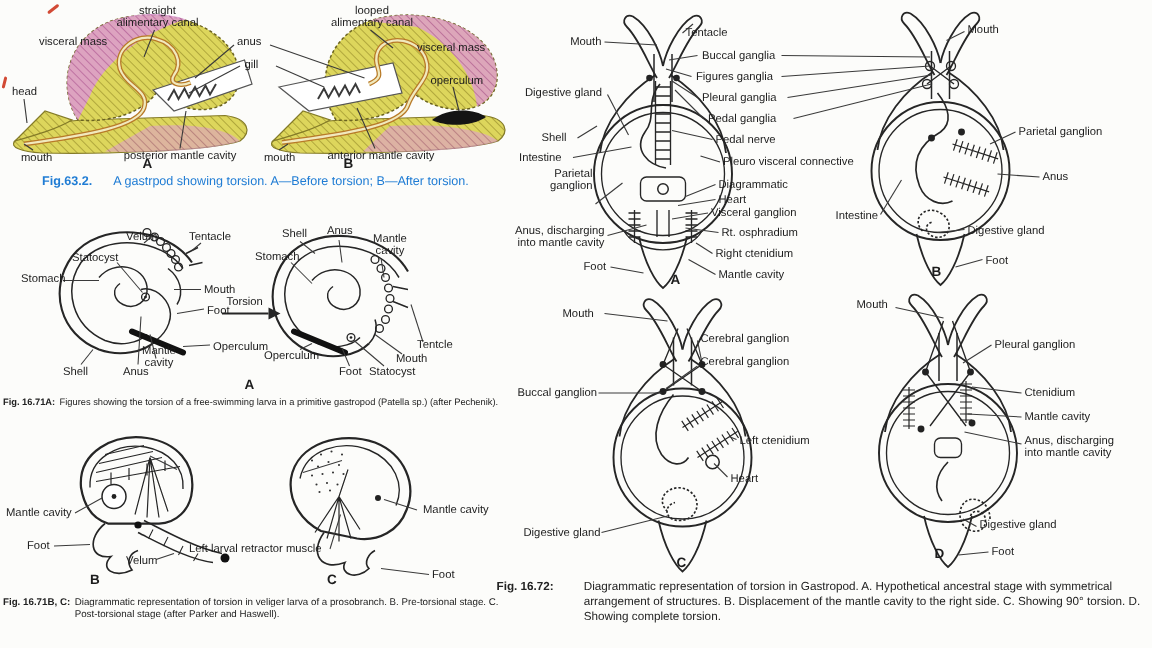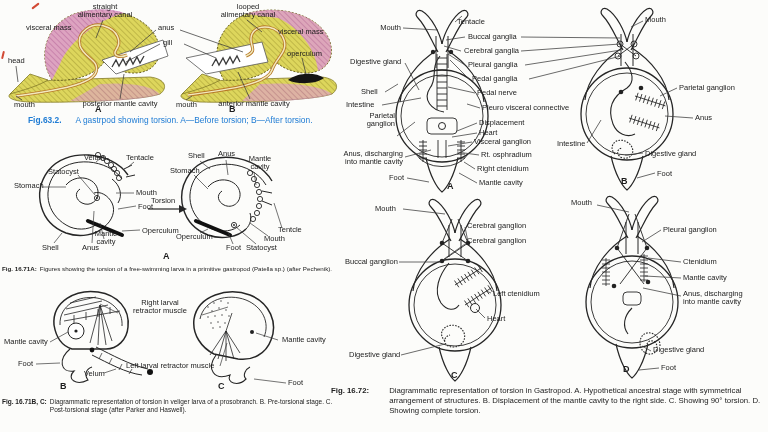--- a/index.html
+++ b/index.html
@@ -233,22 +233,20 @@
         <path d="M118,30 L100,21"></path>
           <path d="M202,32 L228,24"></path>
         <path d="M50,59 L68,49"></path>
           <path d="M36,81 L60,80"></path>
           <path d="M104,90 L116,86"></path>
         <path d="M220,83 L227,60"></path>
           <path d="M278,57 L256,50"></path>
           <path d="M286,100 L254,96"></path>
       </g>
     </svg>
-    <span class="lbl ctr" style="left:118px;top:16px;width:84px">Right larval
-retractor muscle</span>
     <span class="lbl" style="left:4px;top:55px">Mantle cavity</span>
     <span class="lbl" style="left:18px;top:77px">Foot</span>
     <span class="lbl" style="left:84px;top:87px">Velum</span>
     <span class="ltr" style="left:60px;top:98px">B</span>
     <span class="lbl" style="left:126px;top:79px">Left larval retractor muscle</span>
     <span class="lbl" style="left:282px;top:53px">Mantle cavity</span>
     <span class="lbl" style="left:288px;top:96px">Foot</span>
     <span class="ltr" style="left:218px;top:98px">C</span>
     <div class="cap" style="left:2px;top:115px;width:336px">
         <b>Fig. 16.71B, C:</b>
@@ -390,26 +388,26 @@
         <path d="M336,278 L300,276"></path>
           <path d="M336,296 L298,288"></path>
           <path d="M306,351 L297,346"></path>
         <path d="M314,368 L294,370"></path>
       </g>
     </svg>
 
     <span class="lbl rt" style="left:2px;top:24px;width:54px">Mouth</span>
     <span class="lbl" style="left:112px;top:18px">Tentacle</span>
     <span class="lbl" style="left:123px;top:33px">Buccal ganglia</span>
-    <span class="lbl" style="left:119px;top:47px">Cerebral ganglia</span>
+    <span class="lbl" style="left:119px;top:47px">Figures ganglia</span>
     <span class="lbl" style="left:123px;top:61px">Pleural ganglia</span>
     <span class="lbl" style="left:127px;top:75px">Pedal ganglia</span>
     <span class="lbl" style="left:132px;top:89px">Pedal nerve</span>
     <span class="lbl" style="left:137px;top:104px">Pleuro visceral connective</span>
-    <span class="lbl" style="left:134px;top:119px">Displacement</span>
+    <span class="lbl" style="left:134px;top:119px">Diagrammatic</span>
     <span class="lbl" style="left:134px;top:129px">Heart</span>
     <span class="lbl" style="left:129px;top:138px">Visceral ganglion</span>
     <span class="lbl" style="left:136px;top:151px">Rt. osphradium</span>
     <span class="lbl" style="left:132px;top:165px">Right ctenidium</span>
     <span class="lbl" style="left:134px;top:179px">Mantle cavity</span>
     <span class="lbl" style="left:5px;top:58px">Digestive gland</span>
     <span class="lbl" style="left:16px;top:88px">Shell</span>
     <span class="lbl" style="left:1px;top:101px">Intestine</span>
     <span class="lbl rt" style="left:2px;top:112px;width:48px">Parietal
 ganglion</span>

